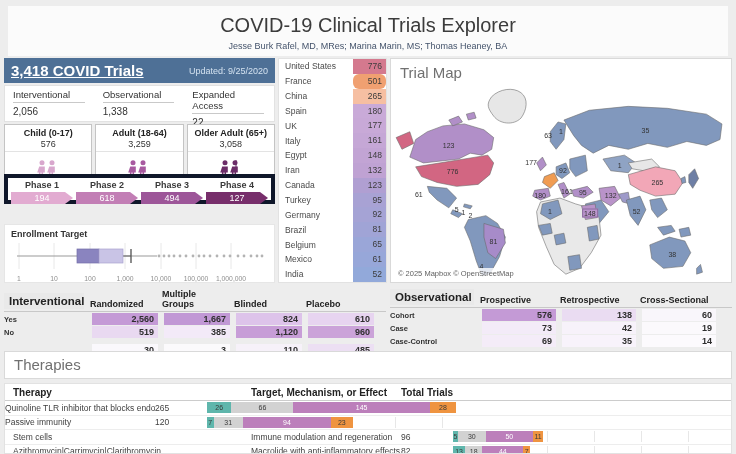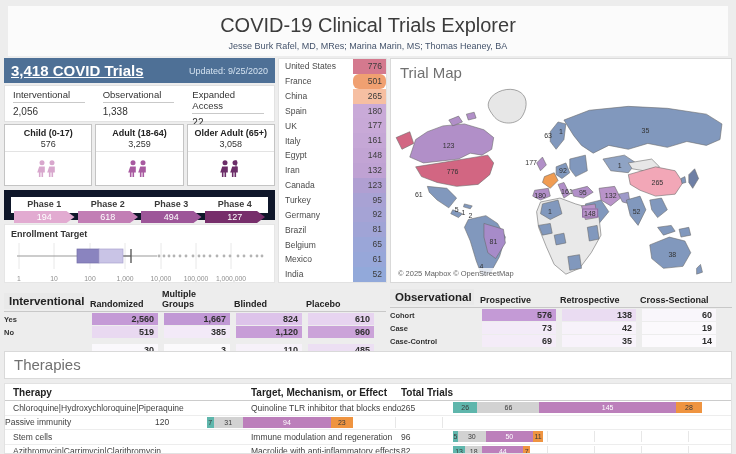--- a/index.html
+++ b/index.html
@@ -18,21 +18,21 @@
   #bluebar .upd{font-size:9px;color:#d4e2f0;}
   #stats{position:absolute;left:0;top:27px;width:100%;height:37px;background:#fff;border:1px solid #e2e2e2;display:flex;box-sizing:border-box;}
   .stat{flex:1;padding:3px 0 0 8px;}
   .stat .lab{font-size:9.5px;color:#333;padding-bottom:2px;border-bottom:1px solid #c9c9c9;margin-right:10px;}
   .stat .val{font-size:10px;color:#333;padding-top:3px;}
   #ages{position:absolute;left:0;top:66px;width:100%;height:62px;display:flex;gap:3px;}
   .agebox{flex:1;background:#fff;border:1px solid #c4c4c4;text-align:center;padding-top:3px;}
   .agebox .lab{font-size:9px;font-weight:bold;color:#222;}
   .agebox .val{font-size:9px;color:#333;padding:1px 0 2px;}
   .agebox .icons{height:24px;border-top:1px solid #e3e3e3;padding-top:3px;}
-  #phases{position:absolute;left:0;top:132px;width:100%;height:30px;background:#fff;border:7px solid #0f172a;display:flex;gap:3px;padding:2px 3px;box-sizing:border-box;}
+  #phases{position:absolute;left:0;top:116px;width:100%;height:30px;background:#fff;border:4px solid #0f172a;display:flex;gap:3px;padding:2px 3px;box-sizing:border-box;}
   .phase{flex:1;text-align:center;}
   .phase .lab{font-size:9px;font-weight:bold;color:#3a3a3a;}
   .phase .arrow{margin-top:2px;height:12px;line-height:12px;color:#fff;font-size:9px;clip-path:polygon(0 0,calc(100% - 8px) 0,100% 50%,calc(100% - 8px) 100%,0 100%);}
   #enroll{position:absolute;left:0;top:166px;width:100%;height:59px;background:#fff;border:1px solid #e6e6e6;padding:4px 2px 0 6px;box-sizing:border-box;}
   #enroll .lab{font-size:9px;font-weight:bold;color:#333;}
 
   
   #countries{left:278px;top:58px;width:109px;height:225px;border:none;background:#fff;border:1px solid #e2e2e2;}
   .crow{display:flex;height:14.85px;align-items:center;cursor:pointer;}
   .crow .cname{flex:1;font-size:8.5px;color:#4a4a4a;padding-left:6px;white-space:nowrap;}
@@ -404,21 +404,20 @@
     <div class="title">Therapies</div>
   </div>
   <div id="thtable" class="panel">
     <div id="thhead">
       <div style="width:238px;padding-left:8px;">Therapy</div>
       <div style="width:150px;">Target, Mechanism, or Effect</div>
       <div style="width:60px;">Total Trials</div>
     </div>
     <div id="throws">
         <div class="throw">
-          <div class="c1">Chloroquine|Hydroxychloroquine|Piperaquine</div>
           <div class="c2">Quinoline TLR inhibitor that blocks endocytos..</div>
           <div class="c3">265</div>
           <div class="cbar">
             <div class="gline" style="left: 0px;"></div>
             <div class="gline" style="left: 47px;"></div>
             <div class="gline" style="left: 94px;"></div>
             <div class="gline" style="left: 141px;"></div>
             <div class="gline" style="left: 188px;"></div>
             <div class="gline" style="left: 235px;"></div>
             <div class="seg" style="width: 24.44px; background: rgb(95, 182, 172); position: relative;">26</div>

